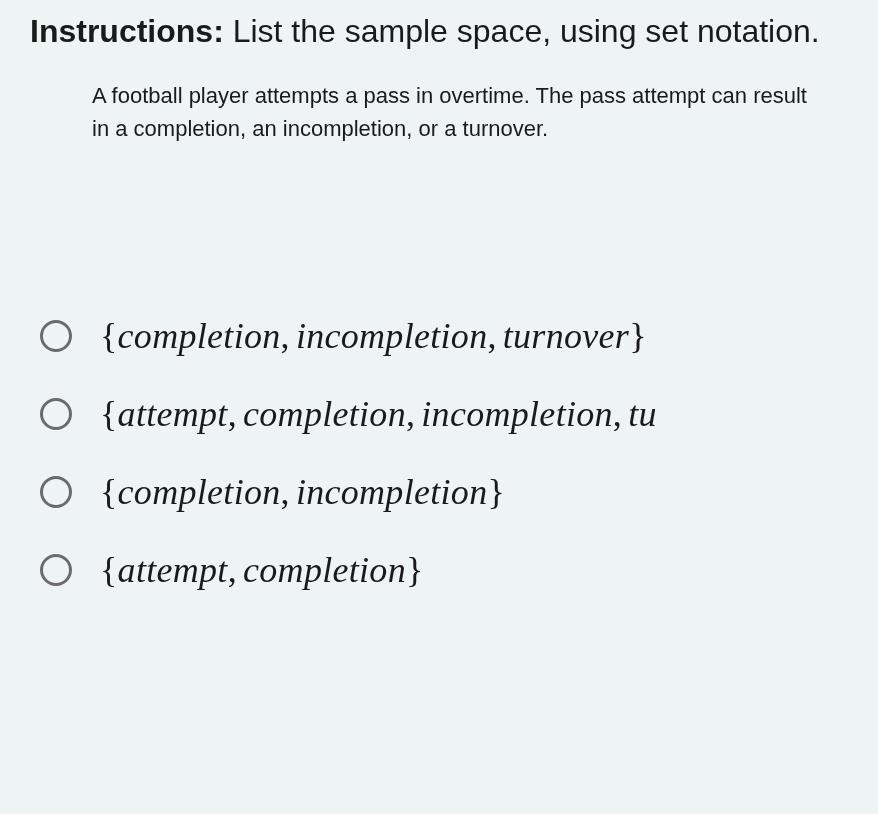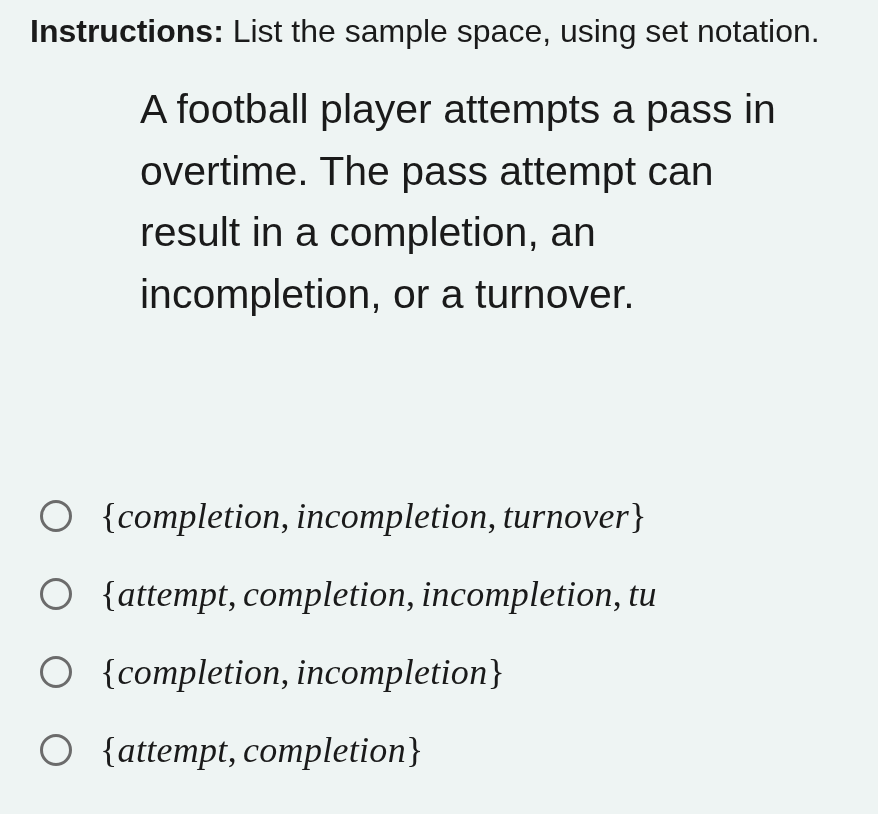--- a/index.html
+++ b/index.html
@@ -19,23 +19,23 @@
   .instructions {
     font-size: 32px;
     line-height: 1.5;
     padding-top: 7px;
     margin-bottom: 24px;
   }
   .instructions .label {
     font-weight: 700;
   }
   .problem-text {
-    font-size: 41px;
+    font-size: 22px;
     line-height: 1.5;
-    margin-left: 110px;
+    margin-left: 62px;
     margin-right: 30px;
     margin-bottom: 170px;
   }
   .options {
     display: flex;
     flex-direction: column;
     gap: 36px;
     margin-left: 10px;
   }
   .option {

